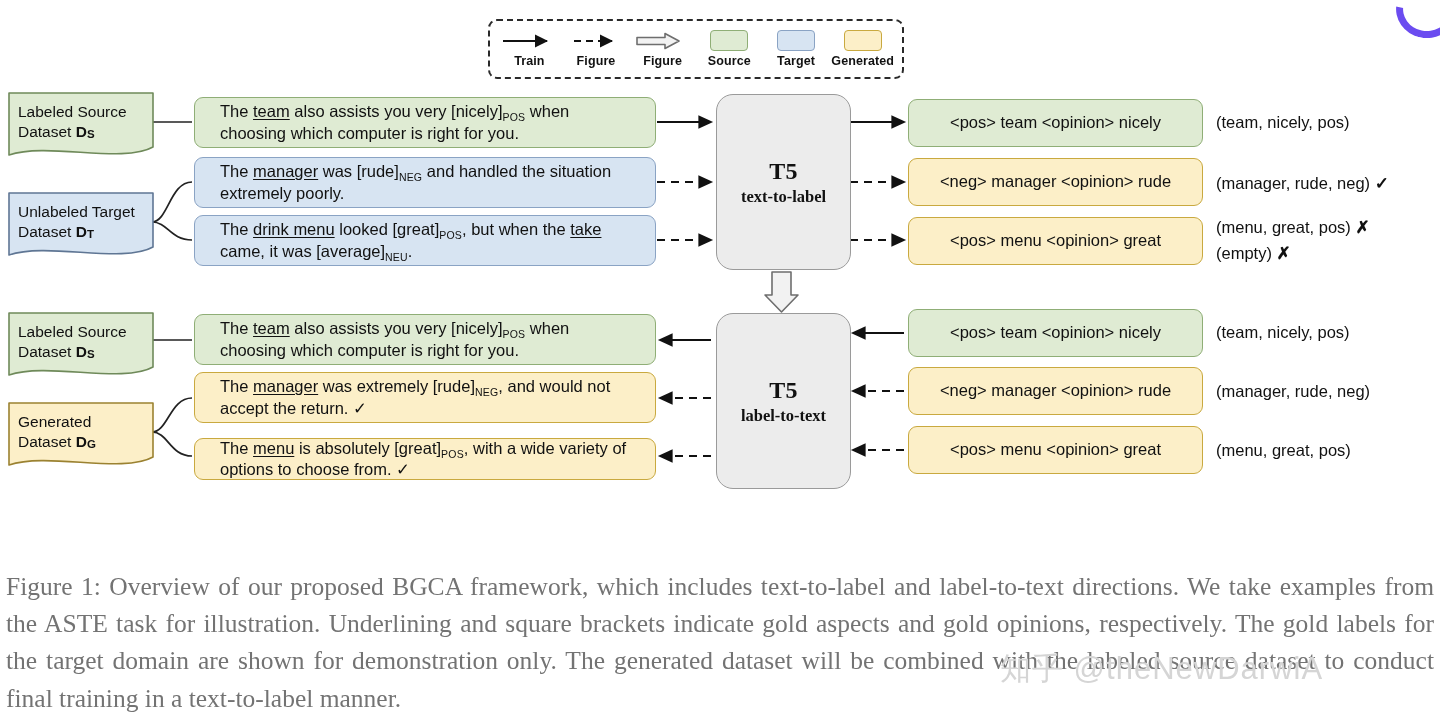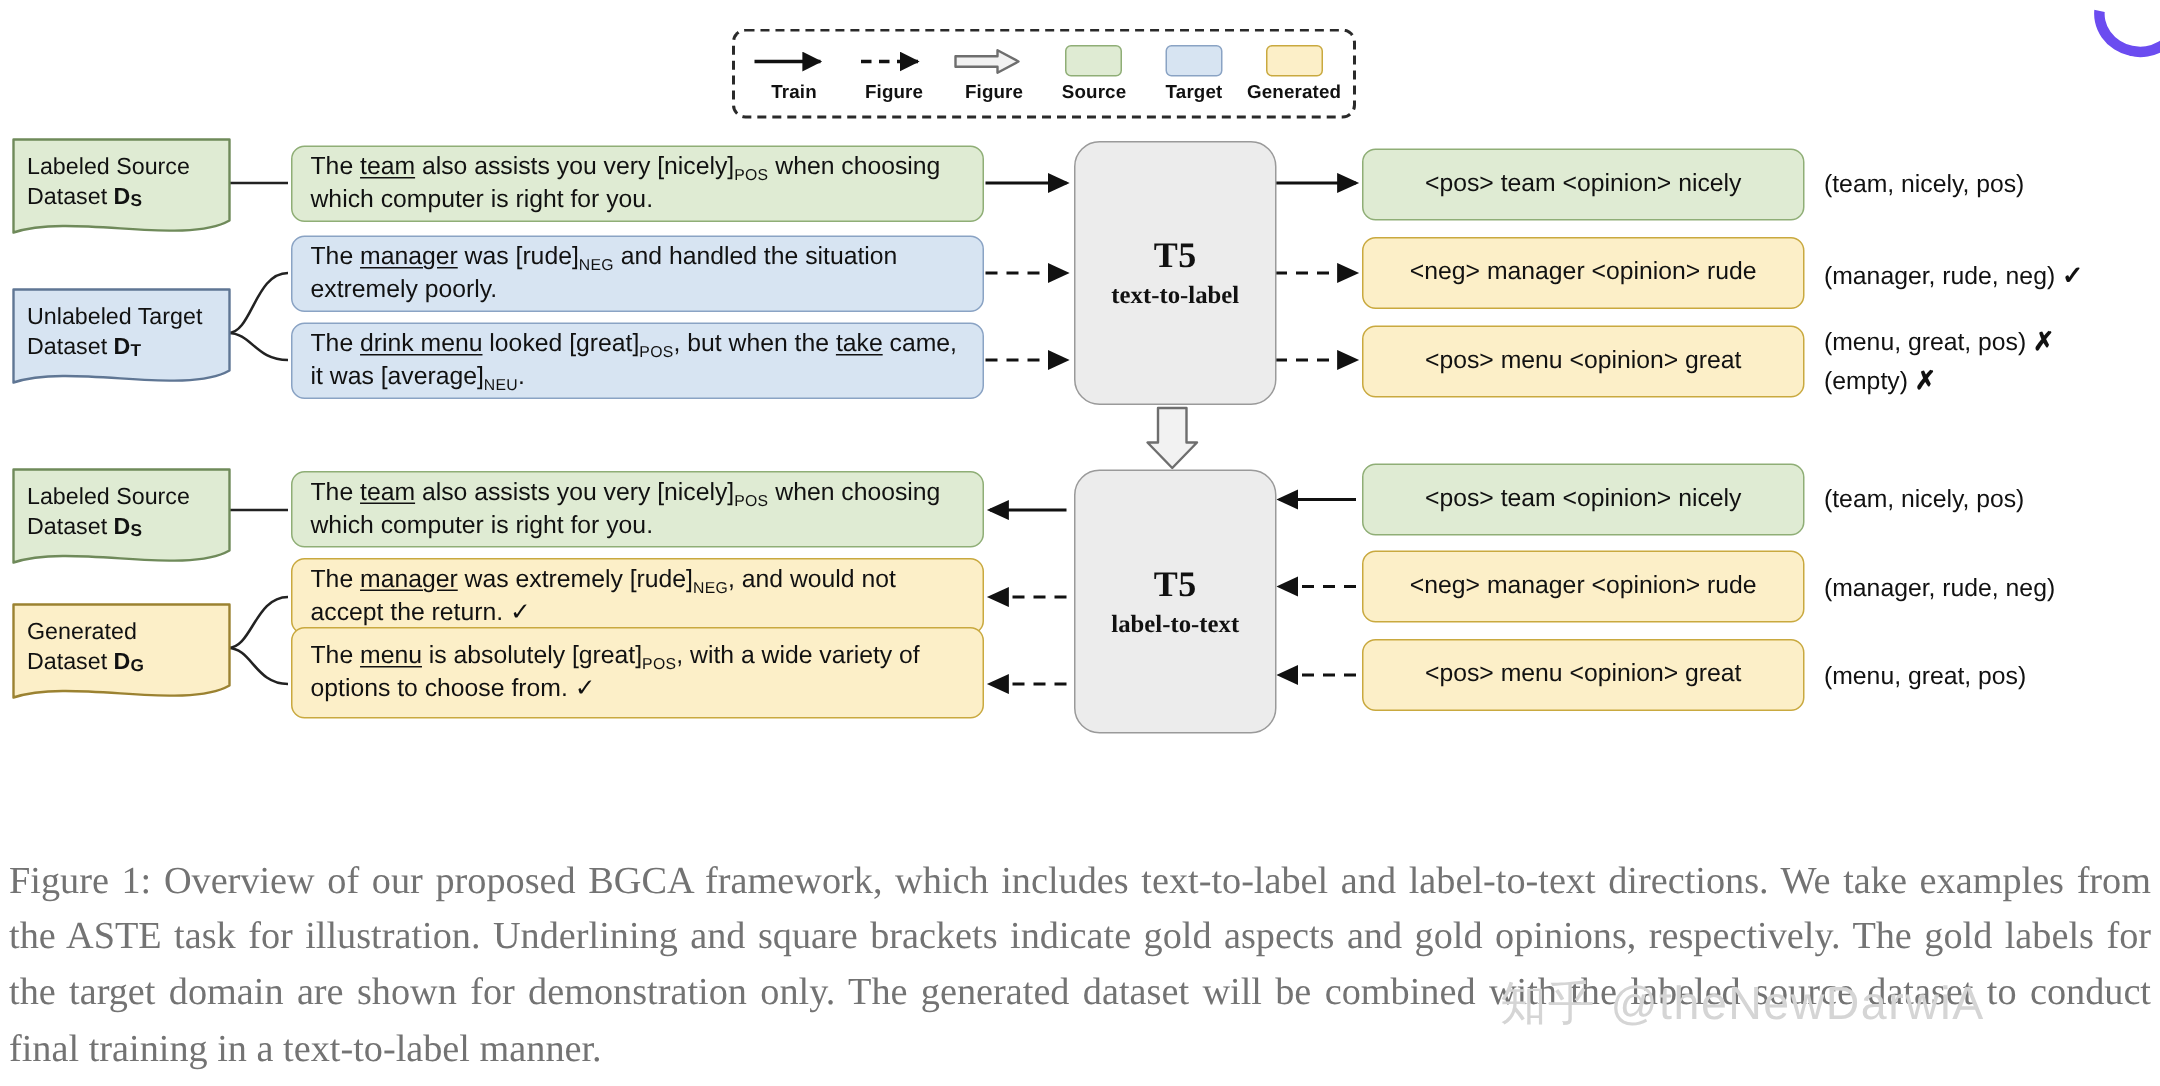--- a/index.html
+++ b/index.html
@@ -31,21 +31,21 @@
   .legend-label{font-size:12.5px;font-weight:bold;color:#111;letter-spacing:.1px;}
   .swatch{width:36px;height:19px;border-radius:4px;border:1.4px solid #7a7a7a;}
 
   
   .rbox{
     position:absolute;box-sizing:border-box;border-radius:9px;
     border:1.6px solid #7f8fa6;display:flex;align-items:center;
     font-size:16.5px;color:#111;line-height:1.28;
   }
   .rbox .inner{padding:0 9px;}
-  .sent{padding:3px;}
+  .sent{padding:16px;}
   .green{background:#dfebd3;border-color:#8fae76;}
   .blue{background:#d7e4f2;border-color:#8aa3c4;}
   .yellow{background:#fcefc8;border-color:#c9a93f;}
   .center{justify-content:center;}
 
   u{text-decoration:underline;text-underline-offset:1.5px;}
   sub{font-size:10.5px;vertical-align:baseline;position:relative;top:4px;letter-spacing:.2px;}
 
   
   .dsbox{position:absolute;}
@@ -271,21 +271,21 @@
   </div>
 
   <div class="rbox green sent" style="left:194px;top:314px;width:462px;height:51px;">
     <div class="inner">The <u>team</u> also assists you very [nicely]<sub>POS</sub> when choosing which computer is right for you.</div>
   </div>
 
   <div class="rbox yellow sent" style="left:194px;top:372px;width:462px;height:51px;">
     <div class="inner">The <u>manager</u> was extremely [rude]<sub>NEG</sub>, and would not accept the return. ✓</div>
   </div>
 
-  <div class="rbox yellow sent" style="left:194px;top:418px;width:462px;height:61px;">
+  <div class="rbox yellow sent" style="left:194px;top:438px;width:462px;height:42px;">
     <div class="inner">The <u>menu</u> is absolutely [great]<sub>POS</sub>, with a wide variety of options to choose from. ✓</div>
   </div>
 
   <div class="t5" style="left:716px;top:313px;width:133px;height:174px;">
     <div class="t5-title">T5</div>
     <div class="t5-sub">label-to-text</div>
   </div>
 
   <div class="rbox green center" style="left:908px;top:309px;width:295px;height:48px;">
     <div class="inner">&lt;pos&gt; team &lt;opinion&gt; nicely</div>

